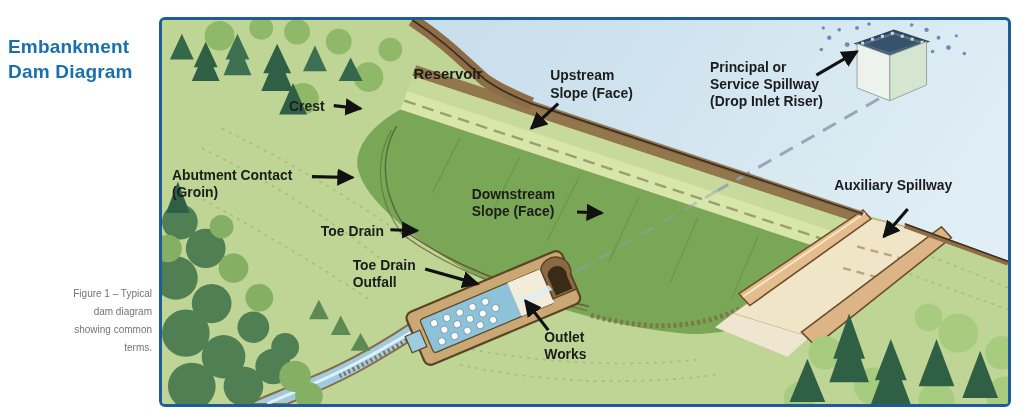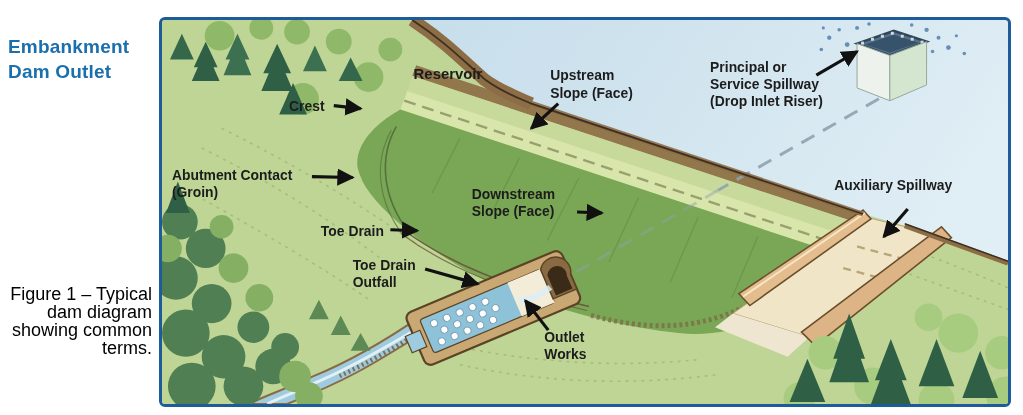--- a/index.html
+++ b/index.html
@@ -4,39 +4,39 @@
 <style>
   html,body{margin:0;padding:0;background:#ffffff;font-family:"Liberation Sans",sans-serif;}
   .page{position:relative;width:1023px;height:415px;background:#ffffff;overflow:hidden;}
   .side-title{
     position:absolute;left:8px;top:34px;width:150px;
     font-size:19px;font-weight:bold;line-height:25px;color:#1a6fad;
     white-space:pre-line;letter-spacing:.2px;
   }
   .side-caption{
     position:absolute;left:4px;top:285px;width:148px;
-    font-size:18px;line-height:18px;color:#000000;text-align:right;
+    font-size:10px;line-height:18px;color:#737373;text-align:right;
     white-space:pre-line;
   }
   .figure-frame{
     position:absolute;left:159px;top:17px;width:846px;height:384px;
     border:3.5px solid #1e5b99;border-radius:6px;overflow:hidden;background:#15803d;
   }
   .figure-frame svg{display:block;width:846px;height:384px;}
   svg text.lbl{font-family:"Liberation Sans",sans-serif;font-weight:bold;fill:#1c1c1c;font-size:14px;}
   svg text.lbl-big{font-size:15px;}
   .arrow{stroke:#111111;stroke-width:3.2;fill:none;}
 </style>
 </head>
 <body>
 
 <div class="page">
 
   <div class="side-title">Embankment
-Dam Outlet</div>
+Dam Diagram</div>
   <div class="side-caption">Figure 1 – Typical
 dam diagram
 showing common
 terms.</div>
 
   <div class="figure-frame">
   <svg viewBox="0 0 852 390" preserveAspectRatio="none">
     <defs>
       <linearGradient id="waterGrad" x1="0" y1="0" x2="1" y2="0.3">
         <stop offset="0" stop-color="#bfd9e8"></stop>

